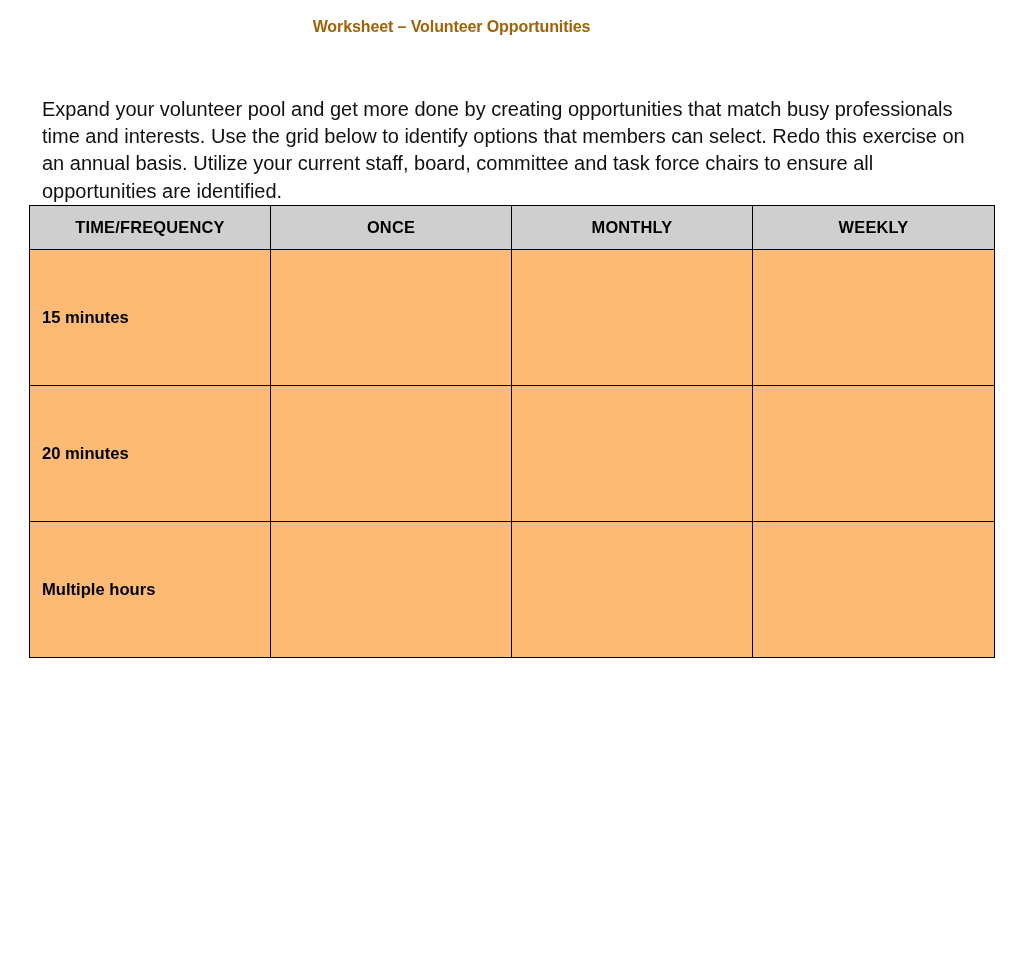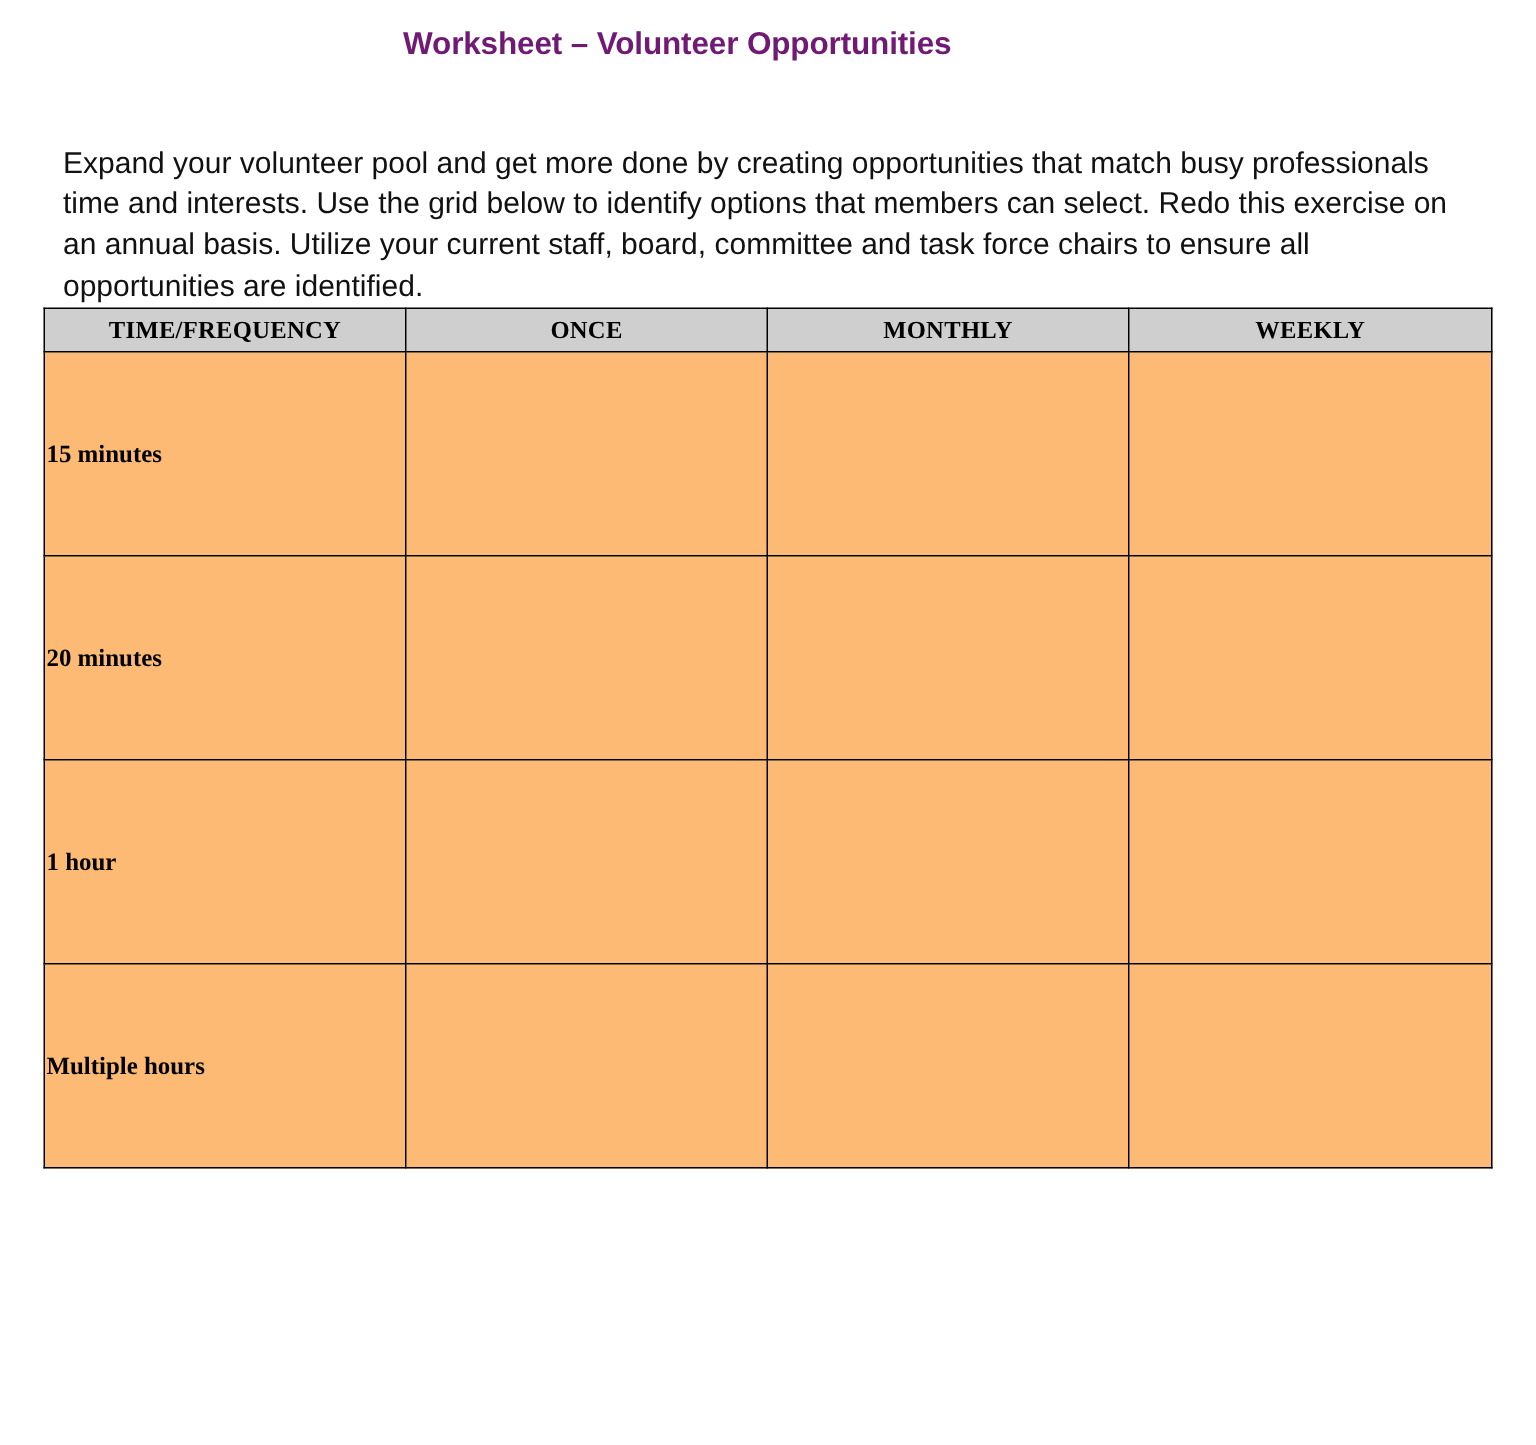--- a/index.html
+++ b/index.html
@@ -22,24 +22,24 @@
     background: #ffffff;
   }
 
   
   .doc-title {
     position: absolute;
     left: 0;
     top: 18px;
     width: 903px;
     text-align: center;
-    font-size: 21px;
+    font-size: 16px;
     font-weight: bold;
     letter-spacing: -0.1px;
-    color: #701a75;
+    color: #a16207;
   }
 
   
   .intro {
     position: absolute;
     left: 42px;
     top: 76px;
     width: 936px;
     font-size: 20px;
     line-height: 27.2px;
@@ -57,24 +57,23 @@
     table-layout: fixed;
   }
   .grid col.c1 { width: 241px; }
   .grid col.c2 { width: 241px; }
   .grid col.c3 { width: 241px; }
   .grid col.c4 { width: 242px; }
 
   .grid th,
   .grid td {
     border: 1.6px solid #000000;
-    padding: 1px;
+    padding: 12px;
     vertical-align: middle;
     box-sizing: border-box;
-    font-family: Liberation Serif, serif;
   }
 
   .grid thead th {
     height: 29px;
     background: #cfcfcf;
     text-align: center;
     font-size: 16.4px;
     font-weight: bold;
     letter-spacing: 0.2px;
     color: #000000;
@@ -128,26 +127,20 @@
         <td class="cell-blank"></td>
         <td class="cell-blank"></td>
       </tr>
       <tr>
         <td class="row-label">20 minutes</td>
         <td class="cell-blank"></td>
         <td class="cell-blank"></td>
         <td class="cell-blank"></td>
       </tr>
       <tr>
-        <td class="row-label">1 hour</td>
-        <td class="cell-blank"></td>
-        <td class="cell-blank"></td>
-        <td class="cell-blank"></td>
-      </tr>
-      <tr>
         <td class="row-label">Multiple hours</td>
         <td class="cell-blank"></td>
         <td class="cell-blank"></td>
         <td class="cell-blank"></td>
       </tr>
     </tbody>
   </table>
 
 </div>
 

